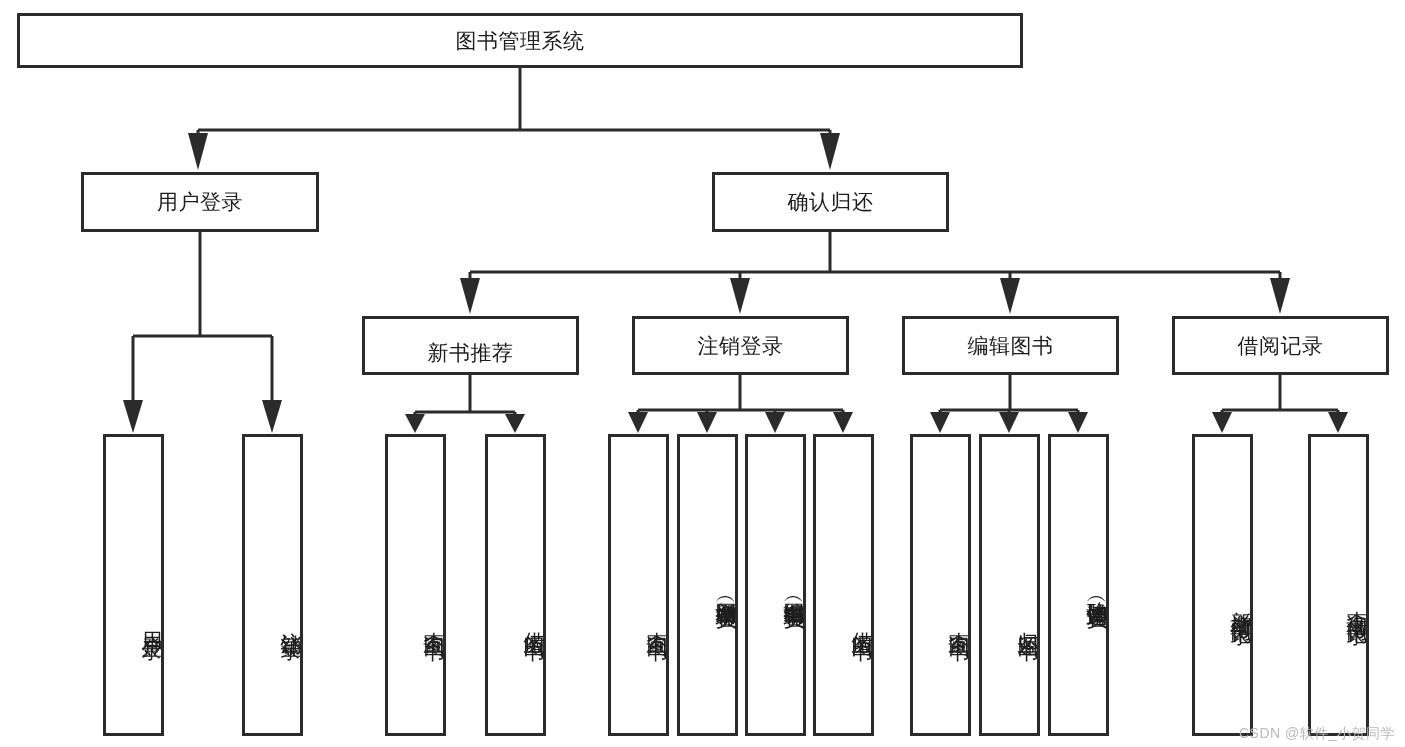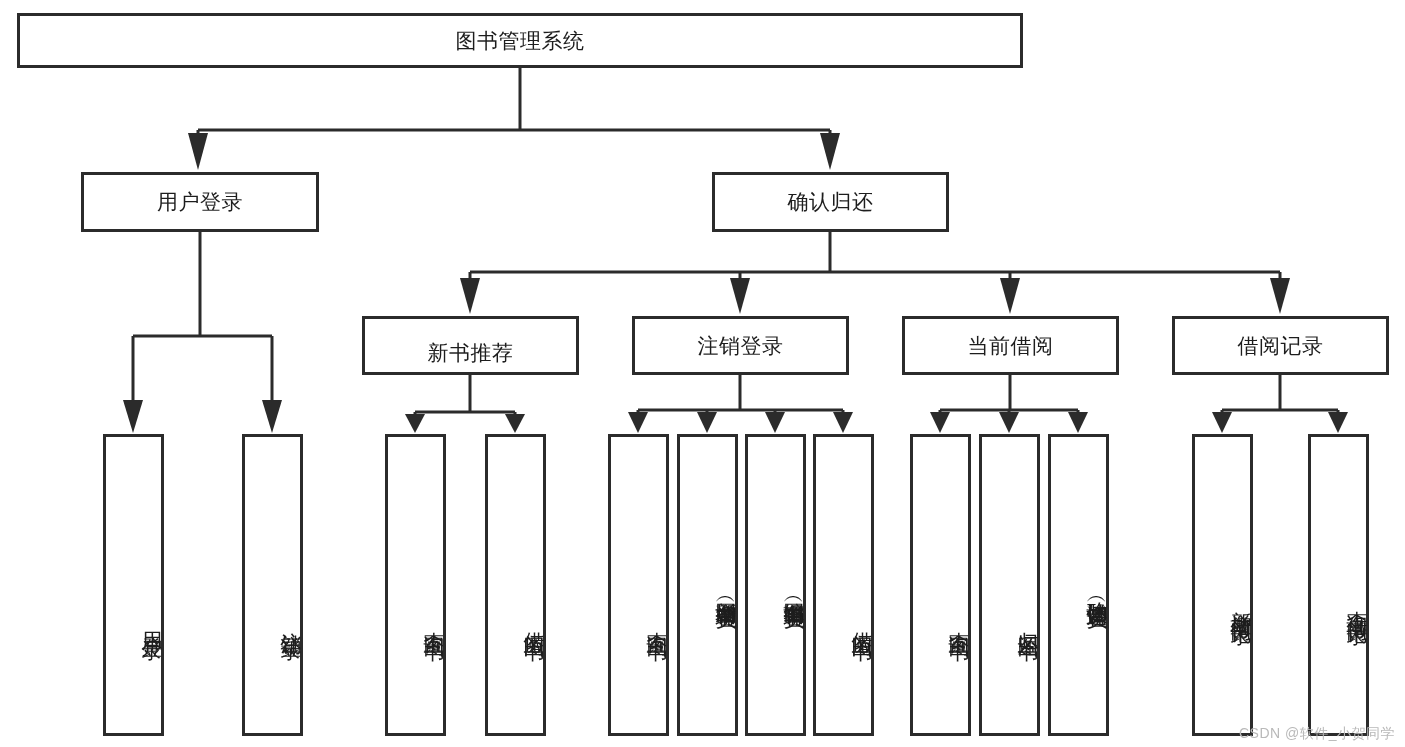--- a/index.html
+++ b/index.html
@@ -176,21 +176,21 @@
 
   </svg>
 
   <div class="node-label horizontal" style="left:18px; top:14px; width:1004px; height:53px;">图书管理系统</div>
 
   <div class="node-label horizontal" style="left:82px; top:173px; width:236px; height:58px;">用户登录</div>
   <div class="node-label horizontal" style="left:713px; top:173px; width:235px; height:58px;">确认归还</div>
 
   <div class="node-label horizontal" style="left:363px; top:324px; width:215px; height:57px;">新书推荐</div>
   <div class="node-label horizontal" style="left:633px; top:317px; width:215px; height:57px;">注销登录</div>
-  <div class="node-label horizontal" style="left:903px; top:317px; width:215px; height:57px;">当前借阅</div>
+  <div class="node-label horizontal" style="left:903px; top:317px; width:215px; height:57px;">编辑图书</div>
   <div class="node-label horizontal" style="left:1173px; top:317px; width:215px; height:57px;border-radius:11px;">借阅记录</div>
 
   <div class="node-label vertical" style="left:104px; top:500px; width:59px; height:235px;">用户登录</div>
   <div class="node-label vertical" style="left:243px; top:500px; width:59px; height:235px;">注销登录</div>
 
   <div class="node-label vertical" style="left:386px; top:500px; width:59px; height:235px;">查询图书</div>
   <div class="node-label vertical" style="left:486px; top:500px; width:59px; height:235px;">借阅图书</div>
 
   <div class="node-label vertical" style="left:609px; top:500px; width:59px; height:235px;">查询图书</div>
   <div class="node-label vertical tall-text" style="left:678px; top:440px; width:59px; height:295px;">新增图书（管理员）</div>

